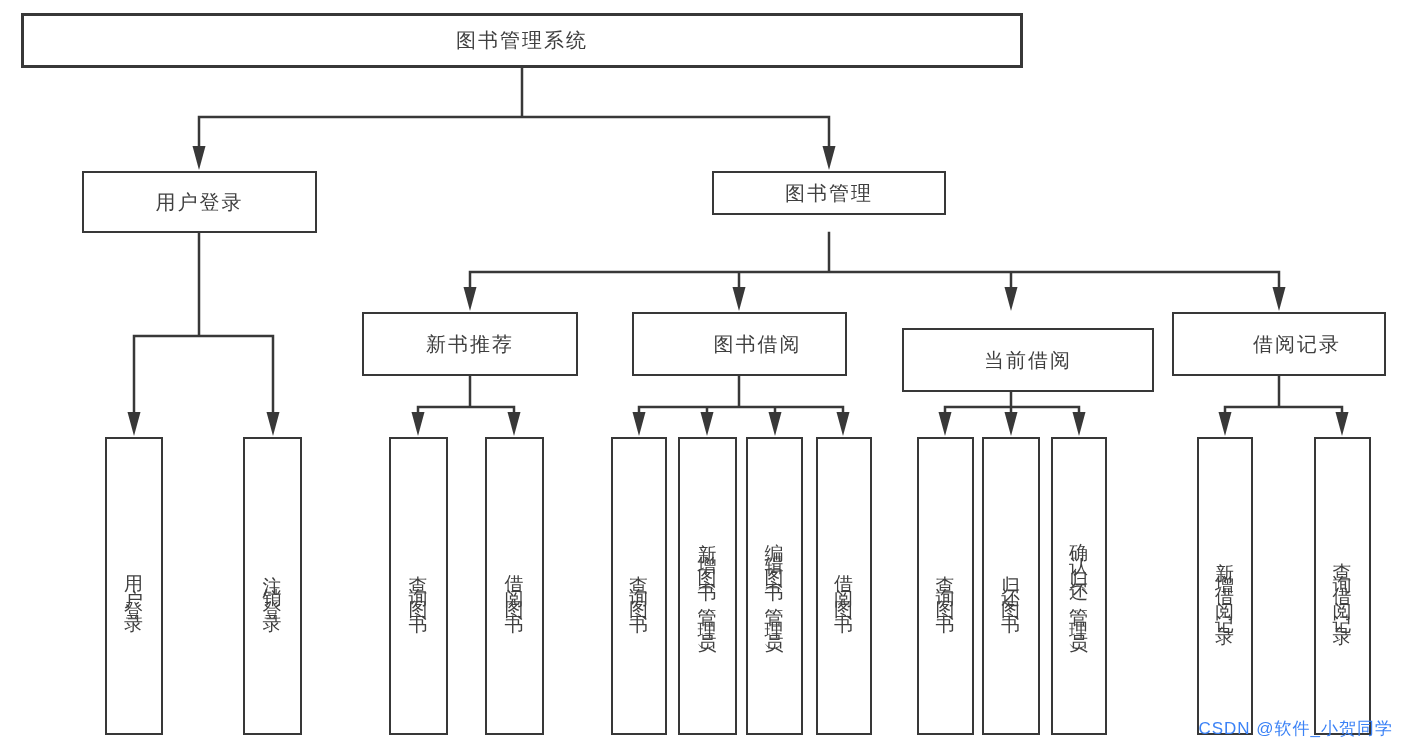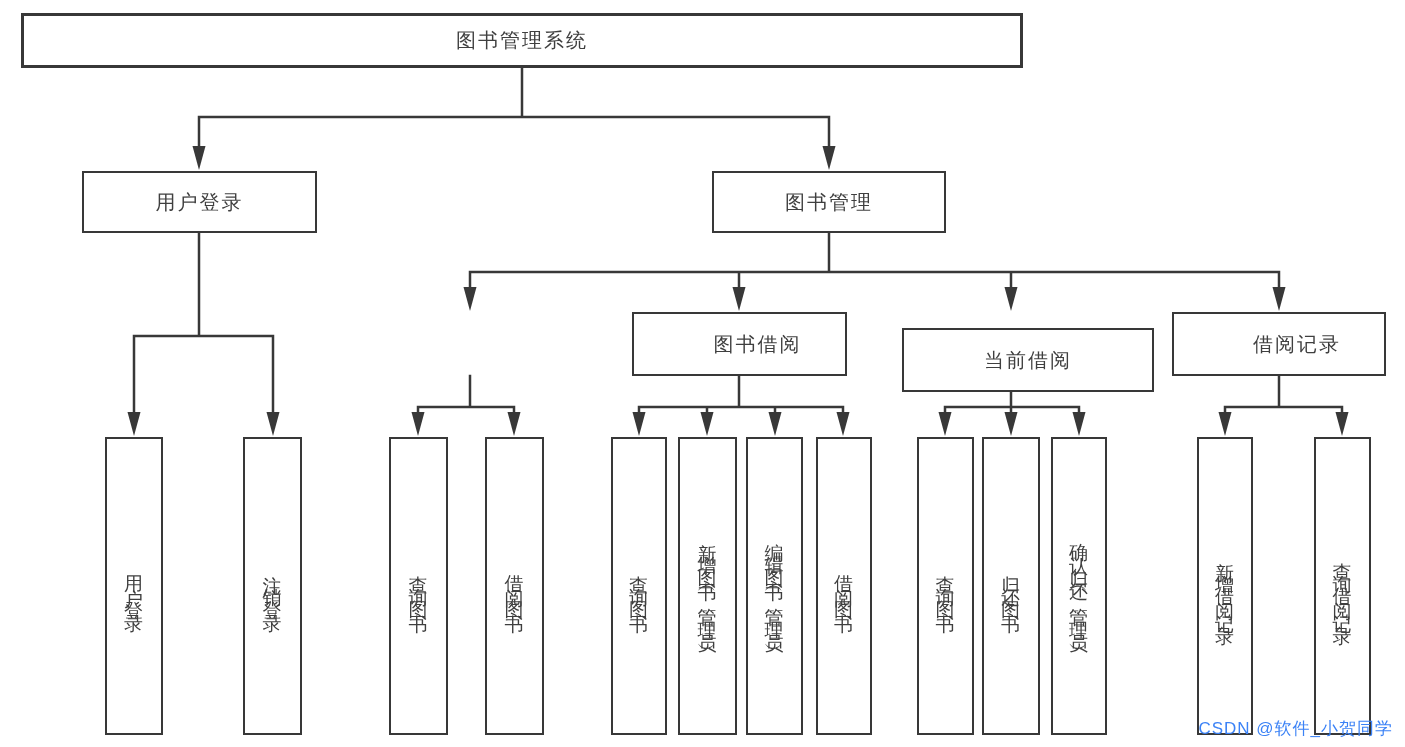--- a/index.html
+++ b/index.html
@@ -91,24 +91,27 @@
     </g>
   </svg>
 
   <div class="node h root" style="left:21px; top:13px; width:1002px; height:55px;">
     <span class="lbl">图书管理系统</span>
   </div>
 
   <div class="node h" style="left:82px; top:171px; width:235px; height:62px;">
     <span class="lbl">用户登录</span>
   </div>
-  <div class="node h" style="left:712px; top:171px; width:234px; height:62px;">
+  <div class="node h" style="left:712px; top:171px; width:234px; height:44px;">
     <span class="lbl">图书管理</span>
   </div>
 
+  <div class="node h" style="left:362px; top:312px; width:216px; height:64px;">
+    <span class="lbl">新书推荐</span>
+  </div>
   <div class="node h" style="left:632px; top:312px; width:215px; height:64px;padding-left:36px;">
     <span class="lbl">图书借阅</span>
   </div>
   <div class="node h" style="left:902px; top:300px; width:252px; height:64px;margin-top:28px;">
     <span class="lbl">当前借阅</span>
   </div>
   <div class="node h" style="left:1172px; top:312px; width:214px; height:64px;padding-left:36px;">
     <span class="lbl">借阅记录</span>
   </div>
 

